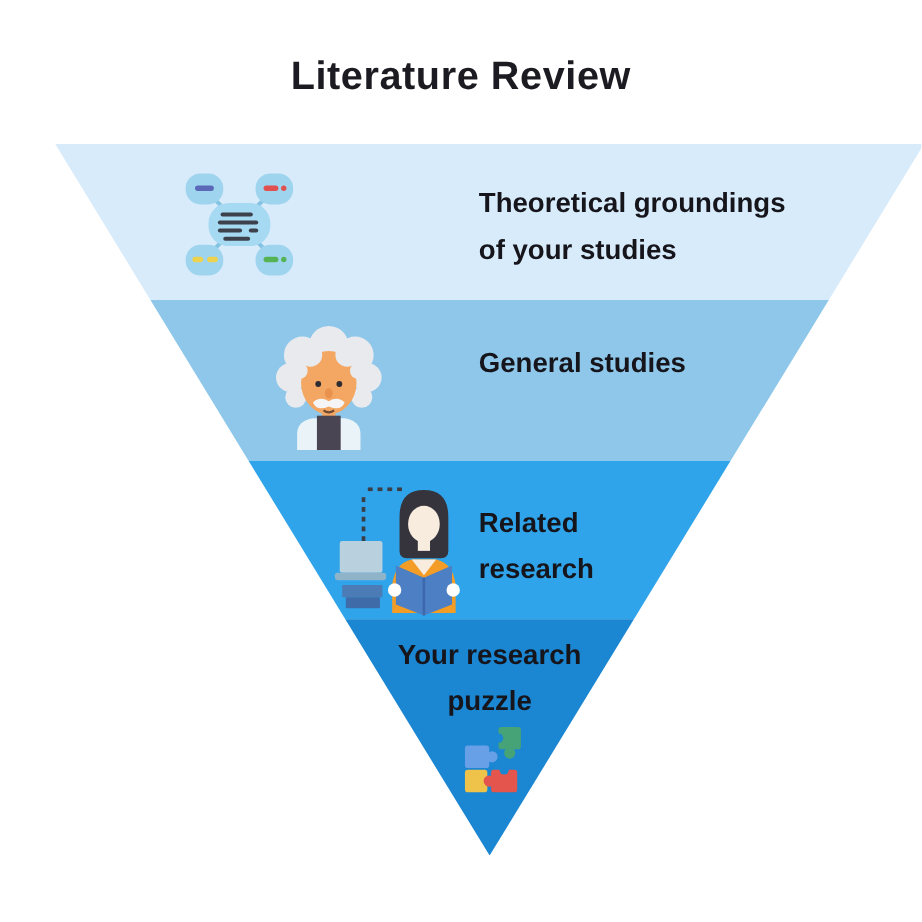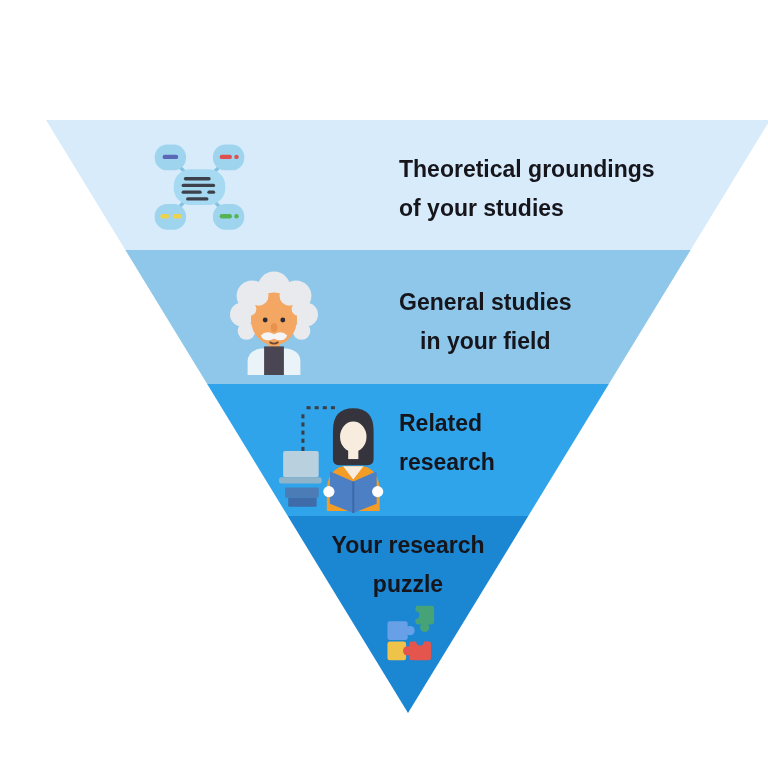--- a/index.html
+++ b/index.html
@@ -44,35 +44,36 @@
   .tier-label {
     position: absolute;
     font-size: 23px;
     font-weight: bold;
     color: #15151b;
     line-height: 39px;
     white-space: nowrap;
   }
   .tl0 { left: 375px; top: 30px; }
   .tl1 { left: 375px; top: 163px; text-align: center; }
-  .tl2 { left: 375px; top: 284px; }
+  .tl2 { left: 375px; top: 296px; }
   .tl3 { left: 0; top: 406px; width: 768px; text-align: center; }
 
   .icon-box { position: absolute; }
   .ib0 { left: 118px; top: 10px;  width: 115px; height: 112px; }
   .ib1 { left: 195px; top: 144px; width: 110px; height: 112px; }
   .ib2 { left: 250px; top: 274px; width: 126px; height: 122px; }
   .ib3 { left: 350px; top: 478px; width: 72px;  height: 70px; }
   .icon-box svg { width: 100%; height: 100%; display: block; }
 </style>
 </head>
 <body>
 
 <div class="canvas">
 
+  <div class="title">Literature Review</div>
 
   <div class="funnel">
 
     <div class="band band-0" style="background: rgb(216, 235, 250);"></div>
     <div class="band band-1" style="background: rgb(142, 199, 234);"></div>
     <div class="band band-2" style="background: rgb(47, 164, 235);"></div>
     <div class="band band-3" style="background: rgb(27, 134, 210);"></div>
 
     <div class="icon-box ib0">
       <svg viewBox="0 0 100 100">
@@ -176,21 +177,20 @@
         <circle cx="42" cy="68" r="6" fill="#e4554d"></circle>
       </svg>
     </div>
 
     <div class="tier-label tl0">
       <div>Theoretical groundings</div>
       <div>of your studies</div>
     </div>
     <div class="tier-label tl1">
       <div>General studies</div>
-      <div>in your field</div>
     </div>
     <div class="tier-label tl2">
       <div>Related</div>
       <div>research</div>
     </div>
     <div class="tier-label tl3">
       <div>Your research</div>
       <div>puzzle</div>
     </div>
 

